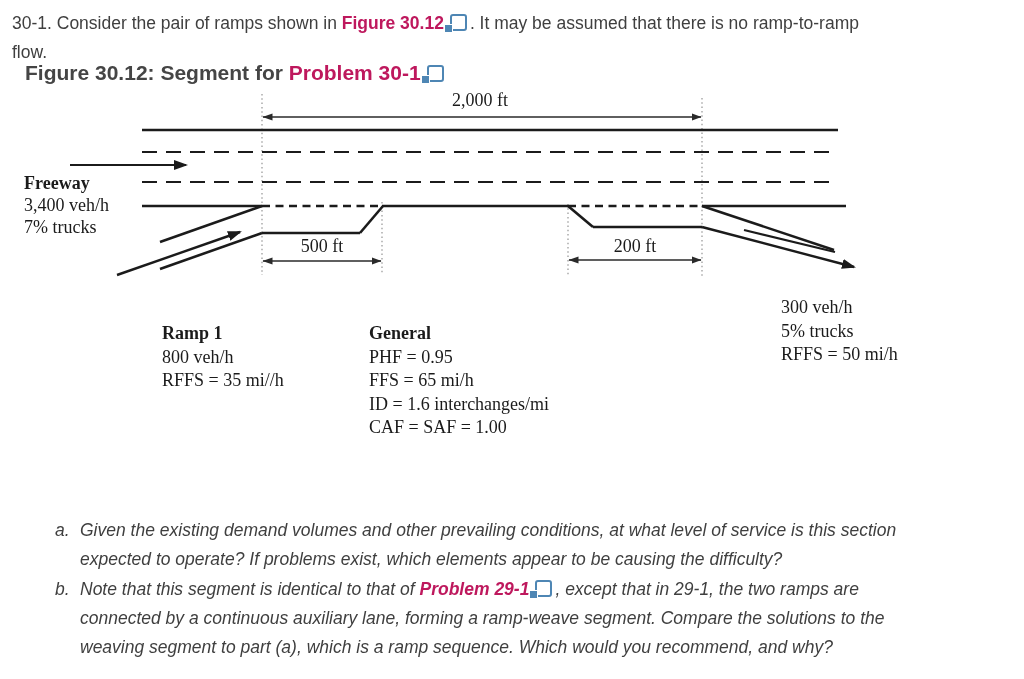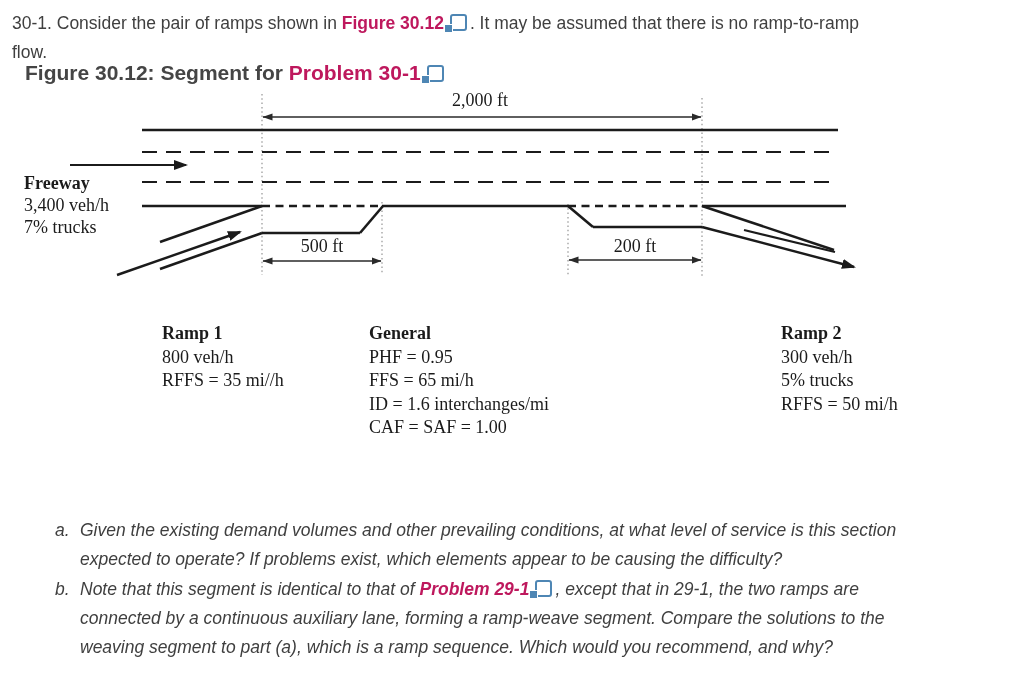--- a/index.html
+++ b/index.html
@@ -119,21 +119,20 @@
 
   <div class="dlabel dblock" style="left:369px;top:211px;">
     <div class="t">General</div>
     <div>PHF = 0.95</div>
     <div>FFS = 65 mi/h</div>
     <div>ID = 1.6 interchanges/mi</div>
     <div>CAF = SAF = 1.00</div>
   </div>
 
   <div class="dlabel dblock" style="left:781px;top:211px;">
-    <div class="t">Ramp 2</div>
     <div>300 veh/h</div>
     <div>5% trucks</div>
     <div>RFFS = 50 mi/h</div>
   </div>
 </div>
 
 <div class="q" style="top:516px;">
   <span class="qm">a.</span><span class="qt ml">Given the existing demand volumes and other prevailing conditions, at what level of service is this section
 expected to operate? If problems exist, which elements appear to be causing the difficulty?</span>
 </div>

